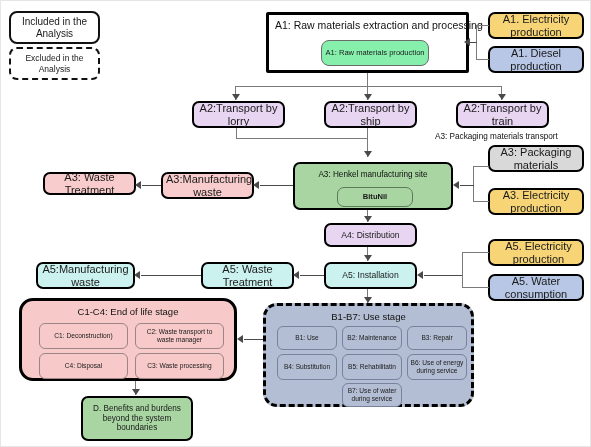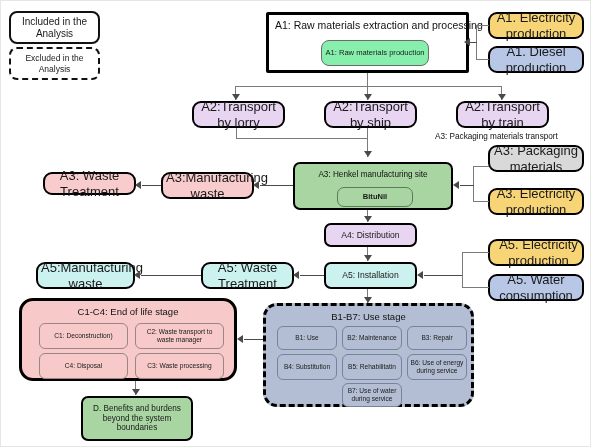--- a/index.html
+++ b/index.html
@@ -73,21 +73,21 @@
 
   
   .c-purple{background:#e8d5f2;}
   .c-green{background:#a8d5a2;}
   .c-pink{background:#f8cccc;}
   .c-cyan{background:#ccf2f0;}
   .c-yellow{background:#f7d577;}
   .c-blue{background:#b7c7e5;}
   .c-gray{background:#d9d9d9;}
   .c-white{background:#ffffff;}
-  .t75{font-size:13px;border-radius:9px;}
+  .t75{font-size:11px;}
   .t8{font-size:8.2px;}
   .t85{font-size:8.6px;}
 
   
   .ln{position:absolute;background:#7a7a7a;}
   .lnh{height:1.3px;}
   .lnv{width:1.3px;}
   .ln-dk{background:#4a4a4a;}
   .arrow{position:absolute;width:0;height:0;}
   .ar-down{border-left:4px solid transparent;border-right:4px solid transparent;border-top:6px solid #4a4a4a;}

